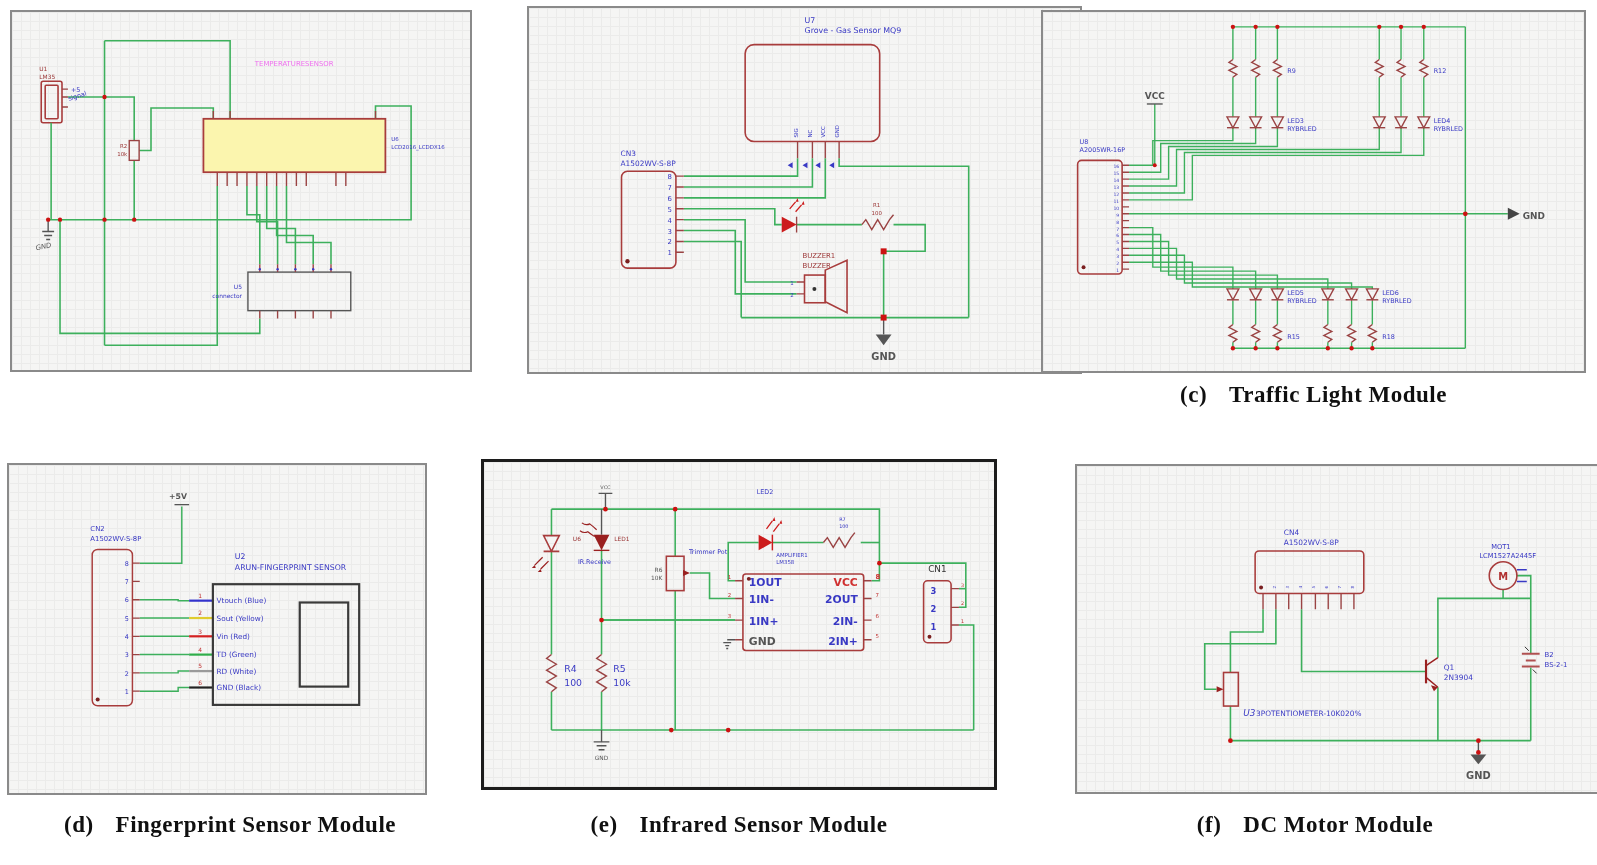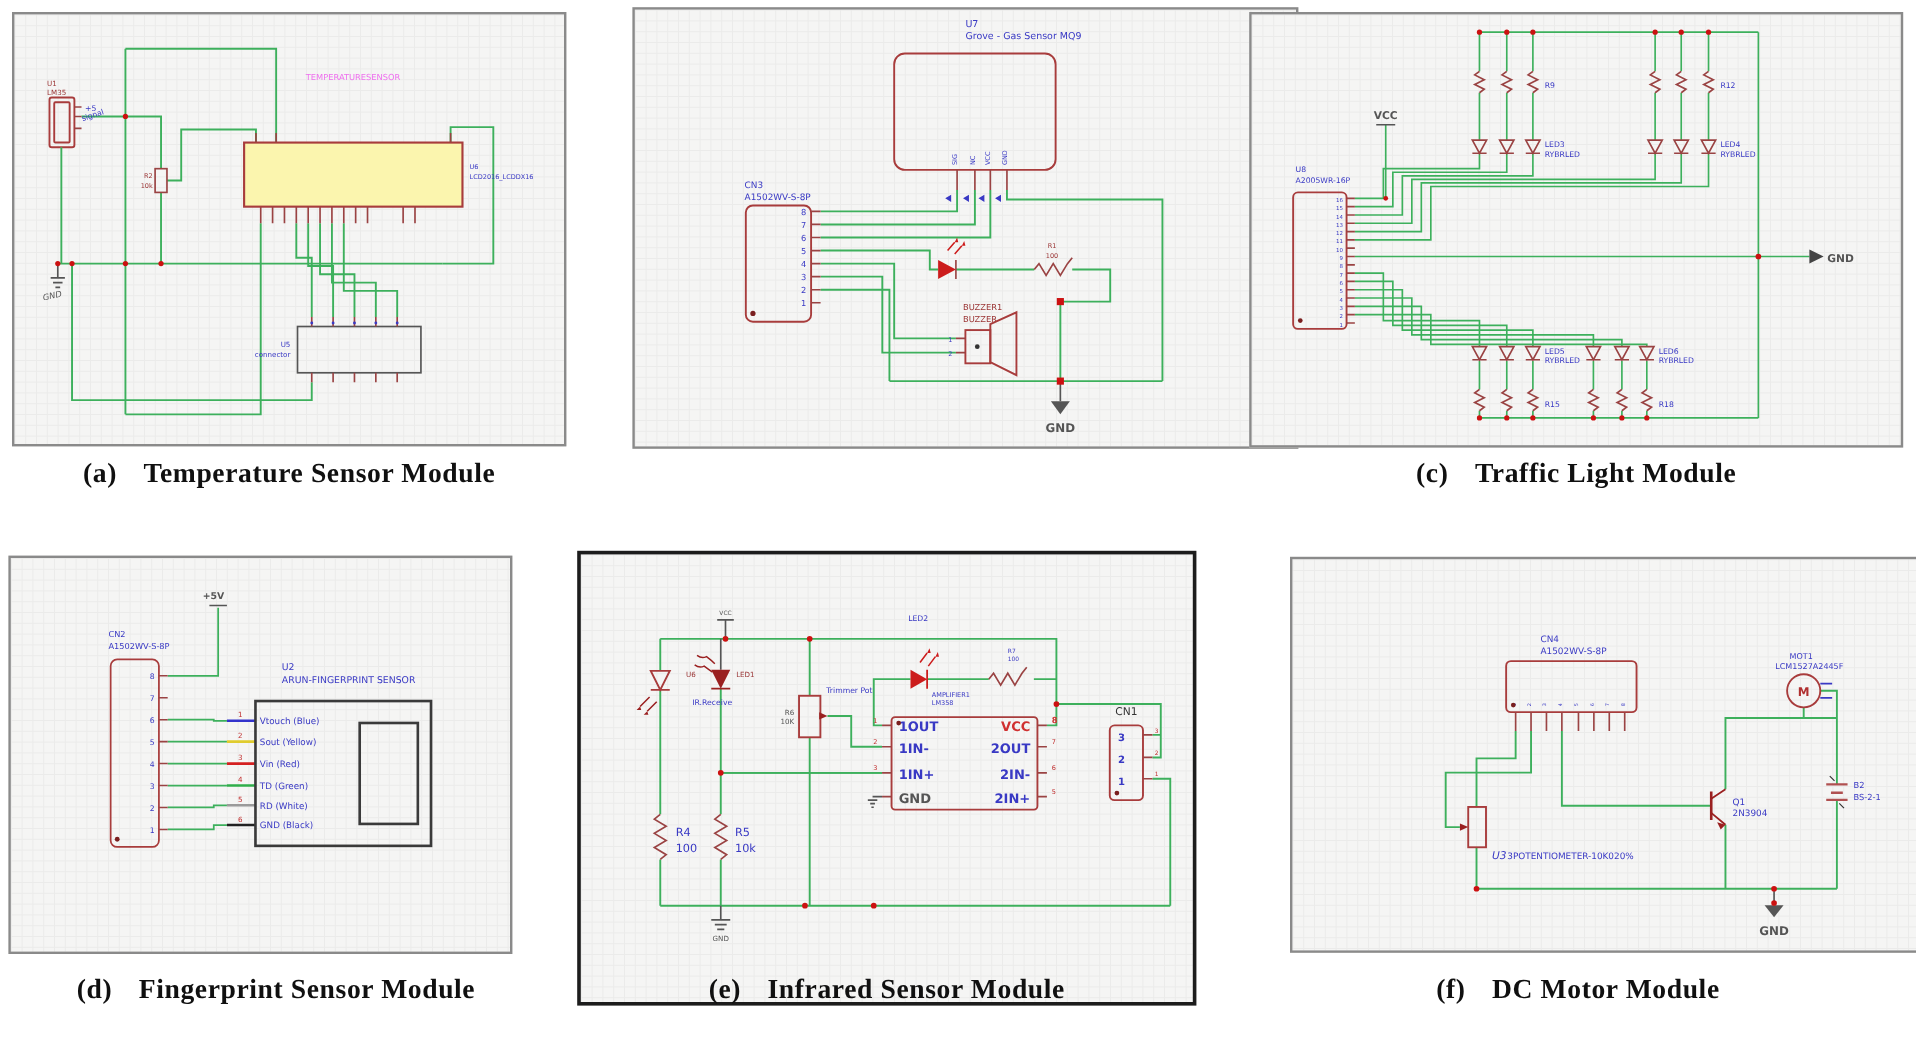--- a/index.html
+++ b/index.html
@@ -6,21 +6,21 @@
   #stage{position:relative;width:1597px;height:865px;background:#ffffff;overflow:hidden;}
   .panel{position:absolute;box-sizing:border-box;border:2px solid #8a8a8a;
     background-color:#f5f5f4;
     background-image:linear-gradient(#ebebea 1px,transparent 1px),linear-gradient(90deg,#ebebea 1px,transparent 1px);
     background-size:9px 9px;}
   .panel svg{display:block;width:100%;height:100%;}
   #panel-a{left:10px;top:10px;width:462px;height:362px;}
   #panel-b{left:527px;top:6px;width:555px;height:368px;}
   #panel-c{left:1041px;top:10px;width:545px;height:363px;}
   #panel-d{left:7px;top:463px;width:420px;height:332px;padding-left:32px;}
-  #panel-e{left:481px;top:459px;width:516px;height:379px;border:3px solid #1c1c1c;}
+  #panel-e{left:481px;top:459px;width:516px;height:331px;border:3px solid #1c1c1c;}
   #panel-f{left:1043px;top:464px;width:544px;height:330px;margin-left:32px;}
   .cap{position:absolute;font-family:"Liberation Serif",serif;font-weight:bold;
     font-size:23px;color:#101010;text-align:center;letter-spacing:.5px;}
   .cap .cap-lbl{margin-right:22px;}
   #cap-a{left:10px;top:382px;width:462px;}
   #cap-b{left:527px;top:382px;width:460px;}
   #cap-c{left:1041px;top:382px;width:545px;}
   #cap-d{left:20px;top:812px;width:420px;}
   #cap-e{left:481px;top:812px;width:516px;}
   #cap-f{left:1043px;top:812px;width:544px;}
@@ -596,23 +596,20 @@
         <text class="tg" x="405" y="317" font-size="10" text-anchor="middle" font-family="Liberation Serif,serif" font-weight="bold">GND</text>
       </g>
       <g>
         <circle class="dot" cx="405" cy="278" r="2.4"></circle>
         <circle class="dot" cx="405" cy="290" r="2.4"></circle>
         <circle class="dot" cx="154" cy="278" r="2.4"></circle>
       </g>
     </svg>
   </div>
 
-  <div class="cap" id="cap-a">
-    <span class="cap-lbl">(a)</span><span>Temperature Sensor Module</span>
-  </div>
   <div class="cap" id="cap-c">
     <span class="cap-lbl">(c)</span><span>Traffic Light Module</span>
   </div>
   <div class="cap" id="cap-d">
     <span class="cap-lbl">(d)</span><span>Fingerprint Sensor Module</span>
   </div>
   <div class="cap" id="cap-e">
     <span class="cap-lbl">(e)</span><span>Infrared Sensor Module</span>
   </div>
   <div class="cap" id="cap-f">

